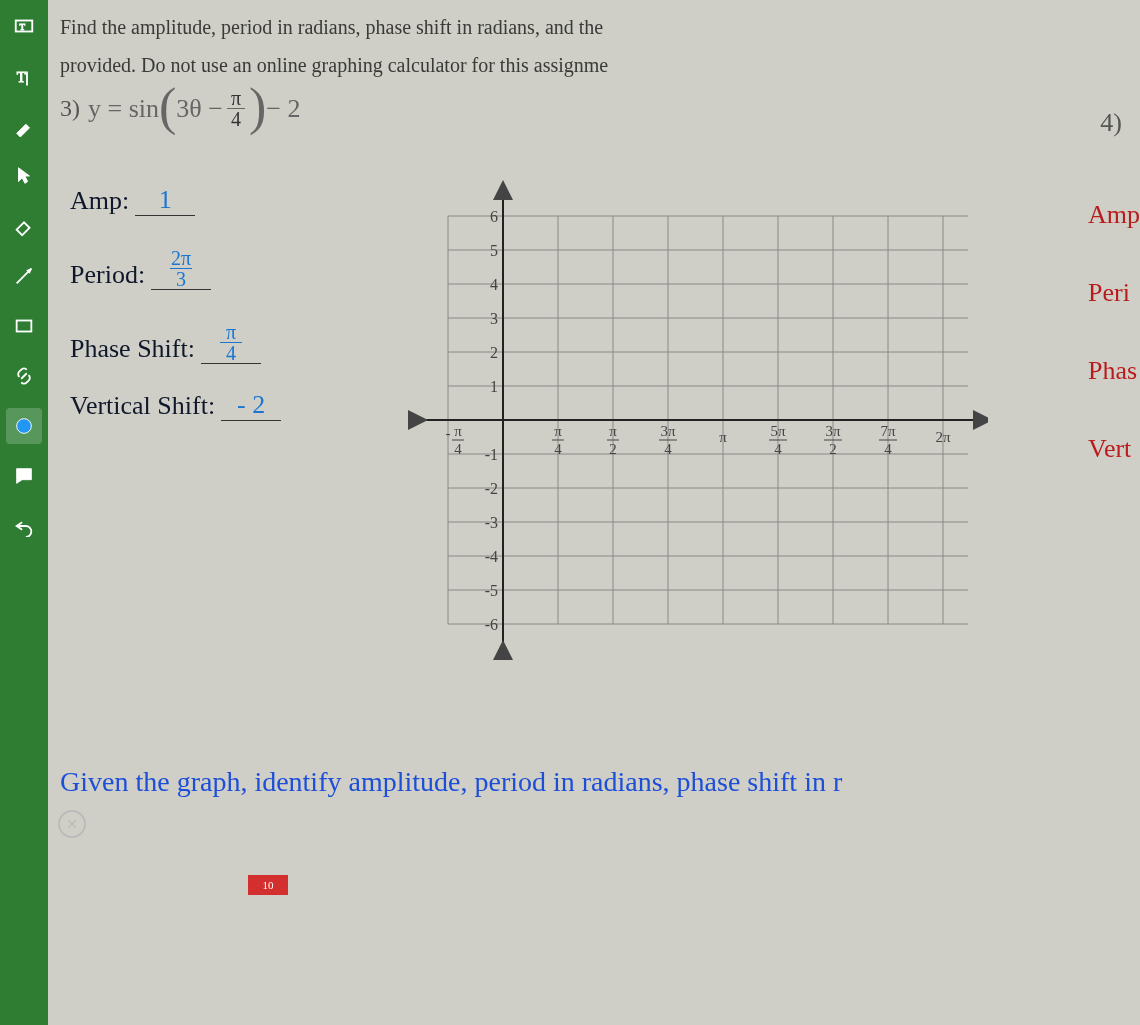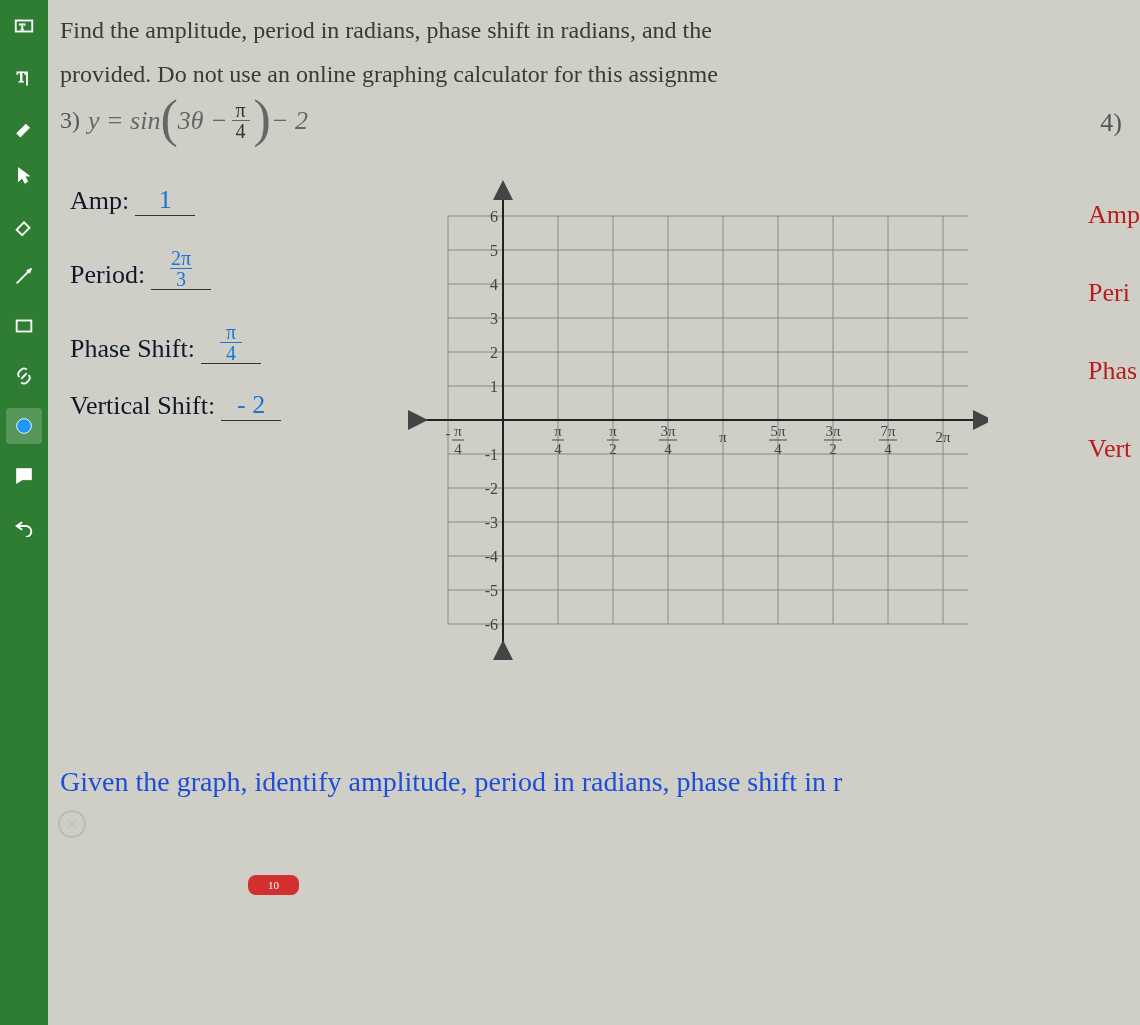--- a/index.html
+++ b/index.html
@@ -40,34 +40,34 @@
     background: #cfcfc7;
     padding: 0;
   }
   .page {
     position: absolute;
     left: 0; right: 0; top: 0; bottom: 0;
     padding: 12px 0 0 12px;
     color: #333;
   }
   .instr {
-    font-size: 24px;
+    font-size: 20px;
     color: #3a3a38;
     line-height: 1.5;
     margin-bottom: 8px;
     font-family: Georgia, serif;
   }
   .eqrow {
     display: flex;
     align-items: center;
     gap: 0;
     margin: 6px 0 10px 0;
   }
   .qnum { font-size: 24px; color: #555; margin-right: 8px; }
-  .eq { font-size: 26px; color: #666; font-style: italic; font-family: 'Times New Roman', serif; }
+  .eq { font-size: 26px; color: #666; font-family: 'Times New Roman', serif; }
   .paren {
     font-size: 52px;
     color: #666;
     line-height: 0.8;
     position: relative;
     top: -2px;
   }
   .frac {
     display: inline-flex;
     flex-direction: column;
@@ -131,26 +131,26 @@
     left: 12px;
     top: 760px;
     font-size: 28px;
     color: #1d4ed8;
     line-height: 1.6;
   }
   .badge {
     position: absolute;
     left: 200px;
     top: 875px;
-    width: 51px;
+    width: 40px;
     height: 20px;
     background: #d32f2f;
     color: #fff;
     font-size: 11px;
-    border-radius: 8px;
+    border-radius: 0;
     display: flex;
     align-items: center;
     justify-content: center;
   }
   .close-circle {
     width: 28px;
     height: 28px;
     border: 2px solid #bbb;
     border-radius: 50%;
     display: flex;

